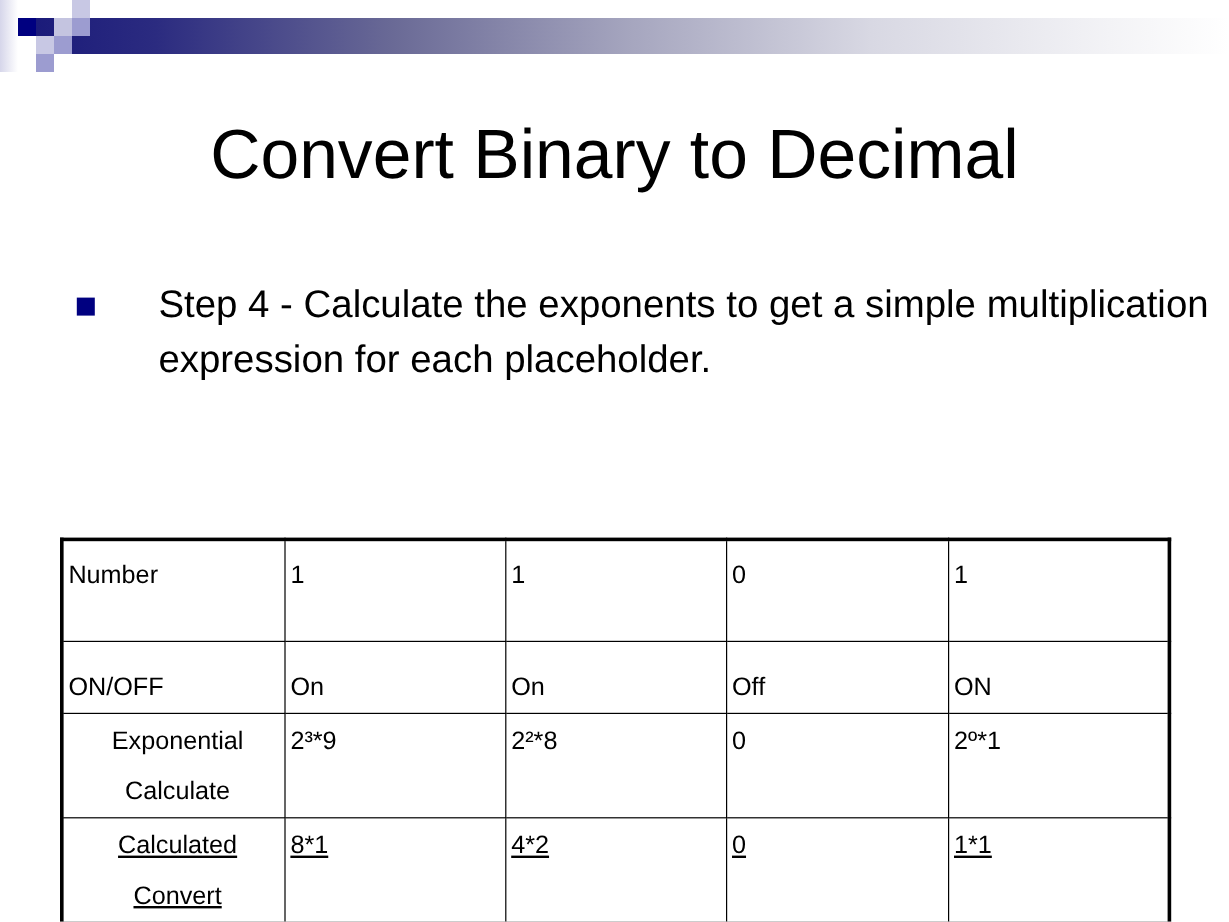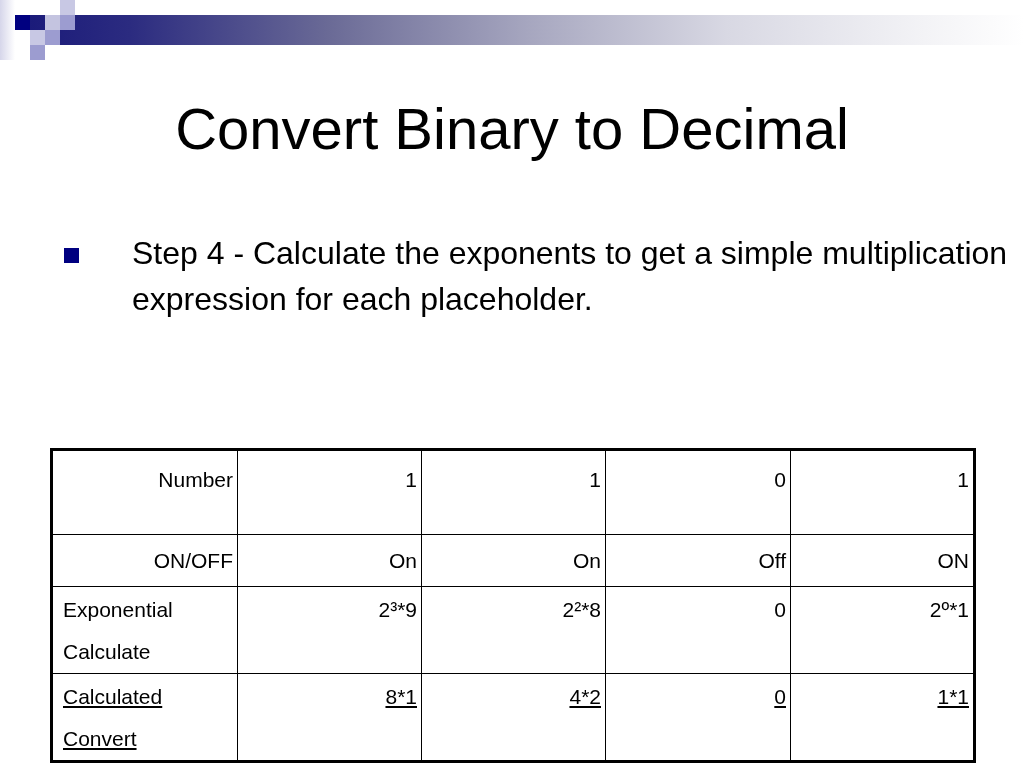--- a/index.html
+++ b/index.html
@@ -34,28 +34,28 @@
     .bullet-text {
       position: absolute; left: 37px; top: 0; width: 880px;
       font-size: 32px; line-height: 46px; margin-left: 31px;
     }
     table.data {
       position: absolute; left: 50px; top: 448px;
       border-collapse: collapse; border: 3px solid #000;
       font-size: 21px;
     }
     table.data td {
-      border: 1.5px solid #000; vertical-align: top; text-align: right;
+      border: 1.5px solid #000; vertical-align: top; text-align: left;
       padding: 8px 4px 0 4px; line-height: 42px;
       box-sizing: border-box;
     }
-    table.data td.lbl-multi { text-align: left; padding-left: 10px; line-height: 42px; padding-top: 2px; }
+    table.data td.lbl-multi { text-align: center; padding-left: 10px; line-height: 42px; padding-top: 2px; }
     td .cellline { display: block; line-height: 42px; }
     tr.r1 td { height: 85px; }
-    tr.r2 td { height: 52px; padding-top: 5px; }
+    tr.r2 td { height: 52px; padding-top: 17px; }
     tr.r3 td { height: 86px; padding-top: 2px; }
     tr.r4 td { height: 86px; padding-top: 2px; text-decoration: underline; }
     col.c0 { width: 186px; }
     col.c1 { width: 184px; }
     col.c2 { width: 184px; }
     col.c3 { width: 185px; }
     col.c4 { width: 184px; }
   </style>
 </head>
 <body>

